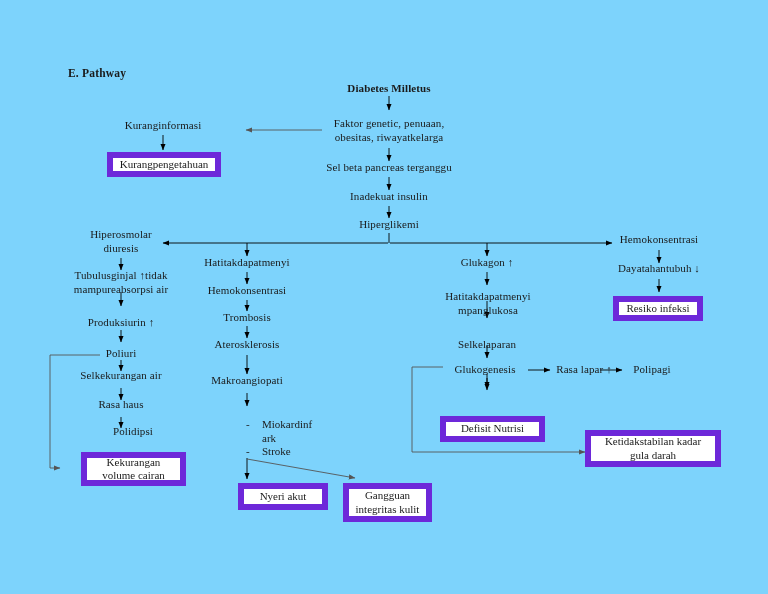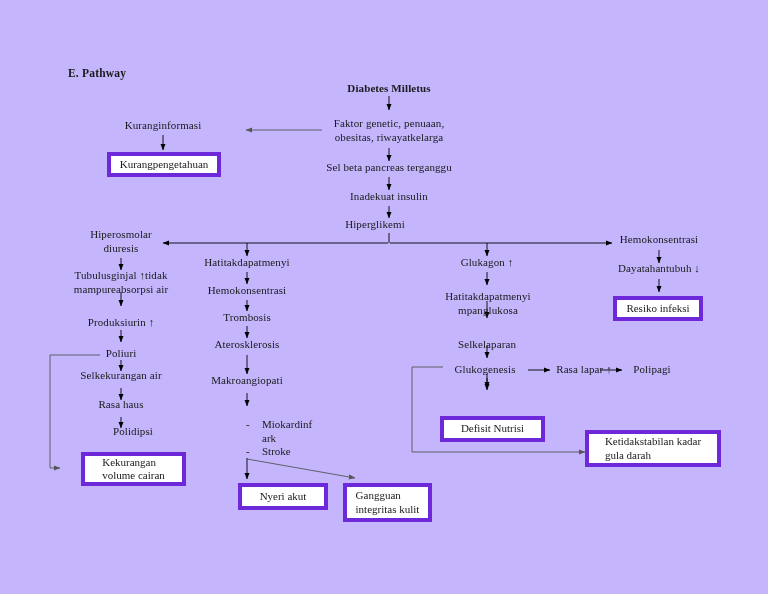--- a/index.html
+++ b/index.html
@@ -9,21 +9,21 @@
     background: #ffffff;
   }
   body {
     font-family: "Liberation Serif", "DejaVu Serif", serif;
     color: #1a1a1a;
   }
   #page {
     position: relative;
     width: 768px;
     height: 594px;
-    background: #c4b5fd;
+    background: #7dd3fc;
     overflow: hidden;
   }
   
   .node {
     position: absolute;
     font-size: 11px;
     line-height: 13.5px;
     text-align: center;
     white-space: pre-line;
     letter-spacing: 0.1px;
@@ -31,23 +31,24 @@
   .node.bold { font-weight: bold; }
   .heading {
     position: absolute;
     font-weight: bold;
     font-size: 11.5px;
     letter-spacing: 0.2px;
   }
   
   .boxnode {
     position: absolute;
-    border: 4px solid #6d28d9;
+    border: 6px solid #6d28d9;
     font-size: 11px;
     line-height: 13.5px;
+    text-align: center;
     display: flex;
     align-items: center;
     justify-content: center;
     white-space: pre-line;
     background: #ffffff;
     box-sizing: border-box;
   }
   
   .bullets {
     position: absolute;
@@ -154,21 +155,21 @@
 
   <div class="node bold" style="left:329px; top:82px; width:120px;">Diabetes Milletus</div>
 
   <div class="node" style="left:309px; top:161px; width:160px;">Sel beta pancreas terganggu</div>
 
   <div class="node" style="left:313px; top:117px; width:152px;">Faktor genetic, penuaan,
 obesitas, riwayatkelarga</div>
 
   <div class="node" style="left:329px; top:190px; width:120px;">Inadekuat insulin</div>
 
-  <div class="node" style="left:325px; top:218px; width:100px;">Hiperglikemi</div>
+  <div class="node" style="left:339px; top:218px; width:100px;">Hiperglikemi</div>
 
   <div class="node" style="left:103px; top:119px; width:120px;">Kuranginformasi</div>
 
   <div class="boxnode" style="left:107px; top:152px; width:114px; height:25px;">Kurangpengetahuan</div>
 
   <div class="node" style="left:71px; top:228px; width:100px;">Hiperosmolar
 diuresis</div>
 
   <div class="node" style="left:53px; top:269px; width:136px;">Tubulusginjal  ↑tidak
 mampureabsorpsi air</div>

